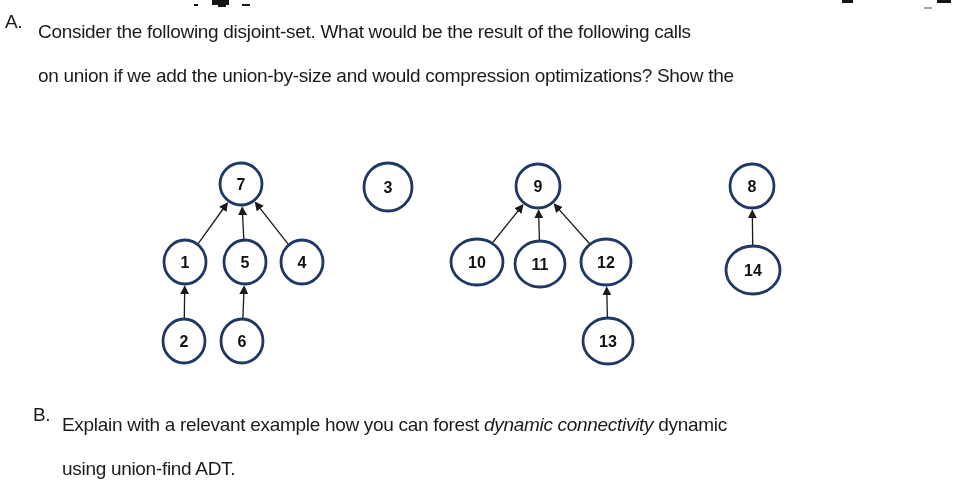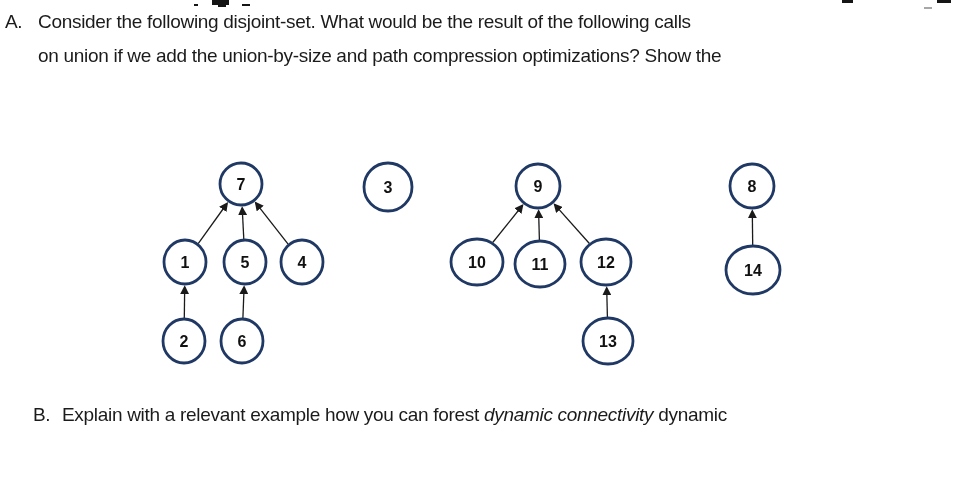--- a/index.html
+++ b/index.html
@@ -26,21 +26,21 @@
     font-size: 19px;
     line-height: 34px;
     letter-spacing: -0.3px;
     white-space: nowrap;
   }
   .question .qnum { flex: 0 0 auto; }
   #question-a { left: 5px; top: 5px; }
   #question-a .qnum { width: 33px; }
   #question-b { left: 33px; top: 398px; }
   #question-b .qnum { width: 29px; }
-  .qlines div { white-space: nowrap; }
+  .qlines div { white-space: nowrap; margin-top: 10px; }
   .italic { font-style: italic; text-align: center; }
 
   .diagram-layer {
     position: absolute;
     left: 0; top: 0;
     width: 961px; height: 493px;
   }
   .diagram-layer svg { display: block; }
 </style>
 </head>
@@ -53,21 +53,21 @@
   <div class="frag" style="left:194px; top:4px; width:4px; height:2px;"></div>
   <div class="frag" style="left:242px; top:4px; width:8px; height:2px;"></div>
   <div class="frag" style="left:842px; top:0; width:11px; height:3px;"></div>
   <div class="frag" style="left:937px; top:0; width:14px; height:3px;"></div>
   <div class="frag faint" style="left:924px; top:7px; width:8px; height:2px;"></div>
 
   <div class="question" id="question-a">
     <span class="qnum">A.</span>
     <div class="qlines">
       <div>Consider the following disjoint-set. What would be the result of the following calls</div>
-      <div>on union if we add the union-by-size and path compression optimizations? Show the</div>
+      <div>on union if we add the union-by-size and would compression optimizations? Show the</div>
     </div>
   </div>
 
   <div class="diagram-layer">
     <svg id="forest-svg" width="961" height="493" viewBox="0 0 961 493">
         <defs>
           <marker id="arrowhead" viewBox="0 0 10 10" refX="8" refY="5" markerWidth="9" markerHeight="9" orient="auto-start-reverse" markerUnits="userSpaceOnUse">
             <path d="M0,0 L10,5 L0,10 z" fill="#1a1a1a"></path>
           </marker>
         </defs>
@@ -137,16 +137,17 @@
           <ellipse cx="753" cy="270" rx="27" ry="24" fill="#ffffff" stroke="#1f3864" stroke-width="2.8"></ellipse>
           <text x="753" y="270" dy="0.35em" text-anchor="middle" fill="#111111" font-family="&quot;Liberation Sans&quot;, sans-serif" font-size="16" font-weight="bold">14</text>
         </g>
       </svg>
   </div>
 
   <div class="question" id="question-b">
     <span class="qnum">B.</span>
     <div class="qlines">
       <div><span>Explain with a relevant example how you can forest </span><span class="italic">dynamic connectivity</span><span> dynamic</span></div>
+      <div>using union-find ADT.</div>
     </div>
   </div>
 
 </div>
 
 </body></html>

